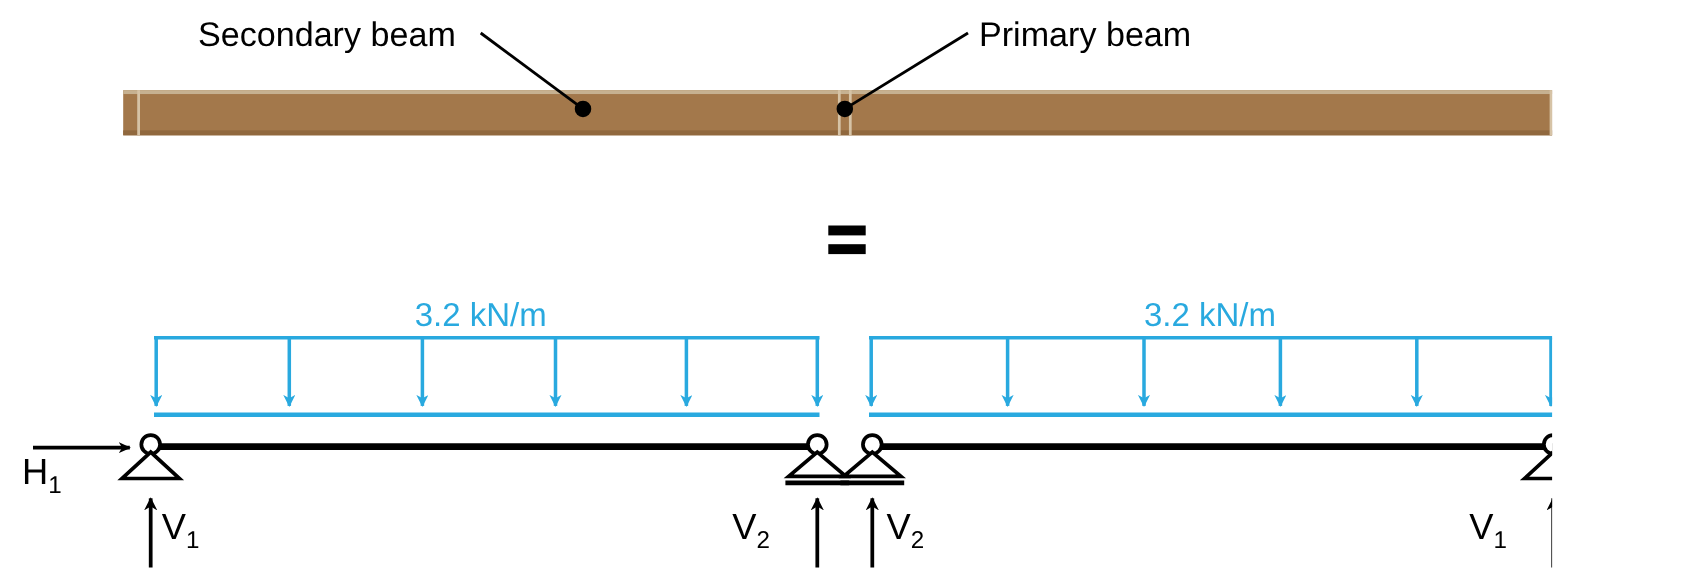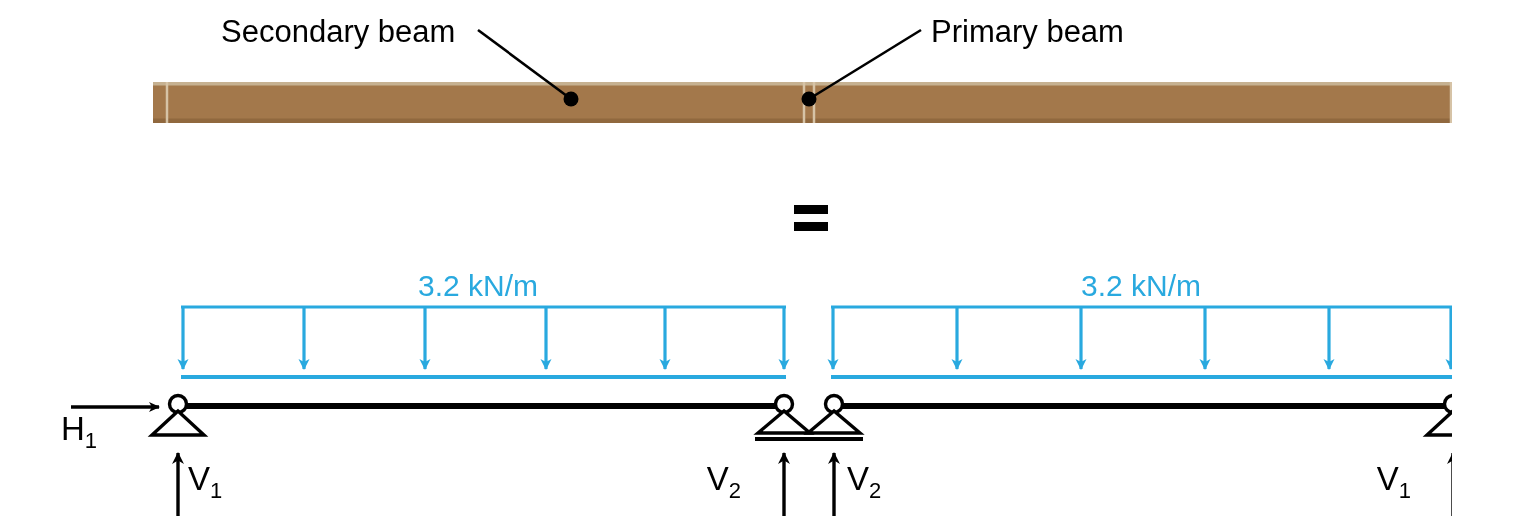--- a/index.html
+++ b/index.html
@@ -10,21 +10,20 @@
   }
   body {
     font-family: "Liberation Sans", sans-serif;
   }
   #diagram-root {
     position: relative;
     width: 1411px;
     height: 525px;
     background: #ffffff;
     overflow: hidden;
-    margin-left: 41px;
   }
   #diagram-svg {
     position: absolute;
     top: 0;
     left: 0;
     width: 1536px;
     height: 525px;
     display: block;
   }
   .label-text {

